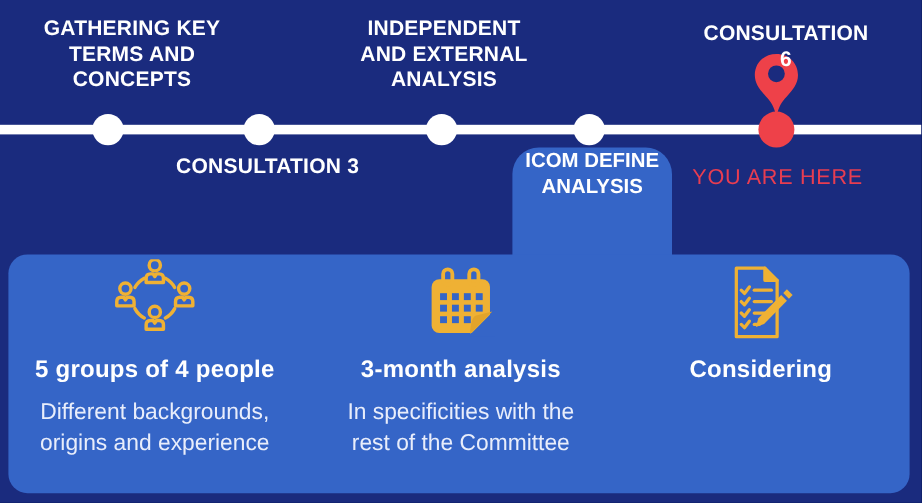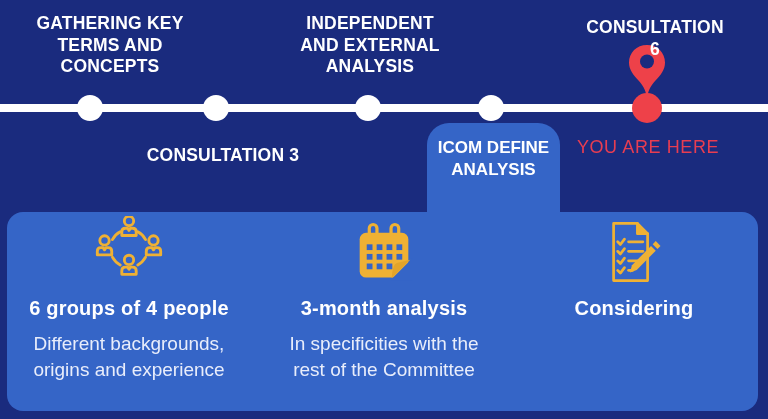--- a/index.html
+++ b/index.html
@@ -19,31 +19,31 @@
   .pin{position:absolute;left:627px;top:44px;width:40px;height:60px;}
   
   .stage-label{
     position:absolute;transform:translateX(-50%);
     color:#ffffff;font-weight:bold;font-size:17.5px;line-height:21.5px;
     text-align:center;white-space:pre-line;letter-spacing:.2px;
   }
   .lbl-1{left:110px;top:13px;}
   .lbl-2{left:370px;top:13px;}
   .lbl-3{left:655px;top:17px;}
-  .lbl-c3{left:223px;top:145px;}
+  .lbl-c3{left:223px;top:128px;}
   .you-are-here{
     position:absolute;left:648px;top:137px;transform:translateX(-50%);
     color:#e83d51;font-weight:normal;font-size:18px;letter-spacing:.6px;white-space:nowrap;
   }
   
   .tab{
     position:absolute;left:427px;top:123px;width:133px;height:100px;
     background:#3565c7;border-radius:22px 22px 0 0;
     color:#ffffff;font-weight:bold;font-size:17px;line-height:22px;
-    text-align:center;white-space:pre-line;padding-top:14px;box-sizing:border-box;
+    text-align:center;white-space:pre-line;box-sizing:border-box;
   }
   .panel{
     position:absolute;left:7px;top:212px;width:751px;height:199px;
     background:#3565c7;border-radius:16px;
   }
   
   .col{position:absolute;top:215px;display:flex;flex-direction:column;align-items:center;}
   .col.c1{left:4px;width:250px;}
   .col.c2{left:259px;width:250px;}
   .col.c3{left:500px;width:268px;}
@@ -105,21 +105,21 @@
         <g transform="translate(84,41)">
           <circle cx="0" cy="-7" r="6.5"></circle>
           <path d="M-10,13 V8 Q-10,3 -5,3 H-2 L0,6 L2,3 H5 Q10,3 10,8 V13 Z"></path>
         </g>
         <path d="M62.2,22 A26,26 0 0 1 73,32.8"></path>
         <path d="M73,57.2 A26,26 0 0 1 62.2,68"></path>
         <path d="M37.8,68 A26,26 0 0 1 27,57.2"></path>
         <path d="M27,32.8 A26,26 0 0 1 37.8,22"></path>
       </svg>
     </div>
-    <div class="col-title">6 groups of 4 people</div>
+    <div class="col-title">5 groups of 4 people</div>
     <div class="col-body">Different backgrounds,
 origins and experience</div>
   </div>
 
   <div class="col c2">
     <div class="icon-box">
       <svg width="64" height="64" viewBox="0 0 100 100">
         <rect x="12" y="20" width="76" height="70" rx="10" fill="#efb134"></rect>
         <rect x="27" y="7" width="12" height="20" rx="6" fill="none" stroke="#efb134" stroke-width="5"></rect>
         <rect x="61" y="7" width="12" height="20" rx="6" fill="none" stroke="#efb134" stroke-width="5"></rect>

